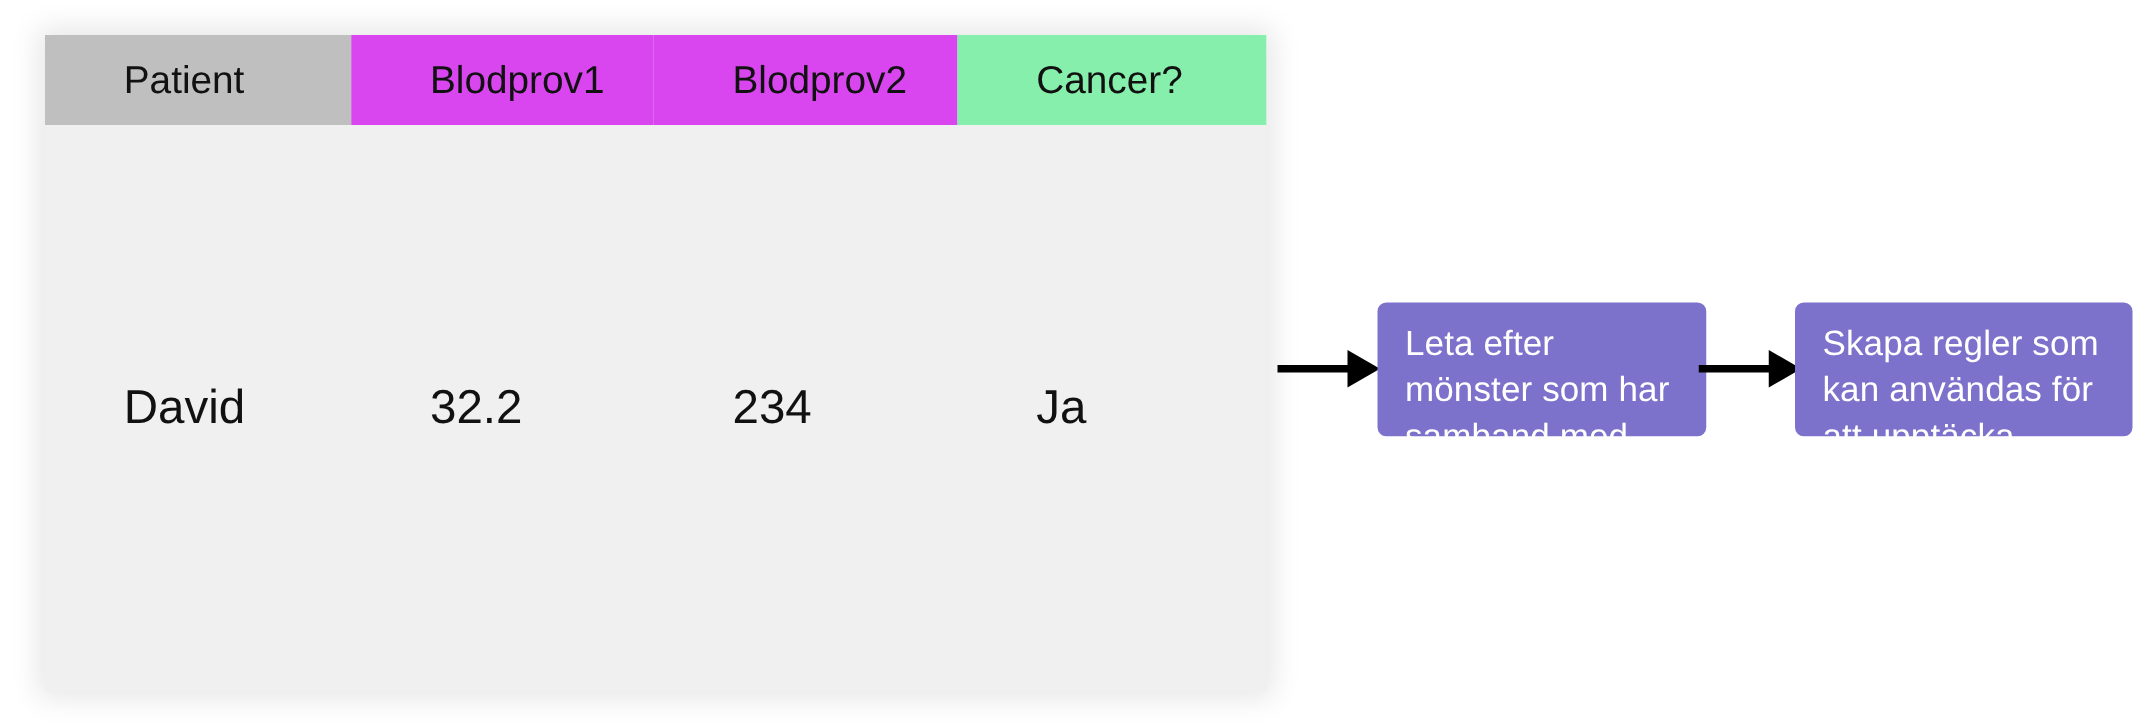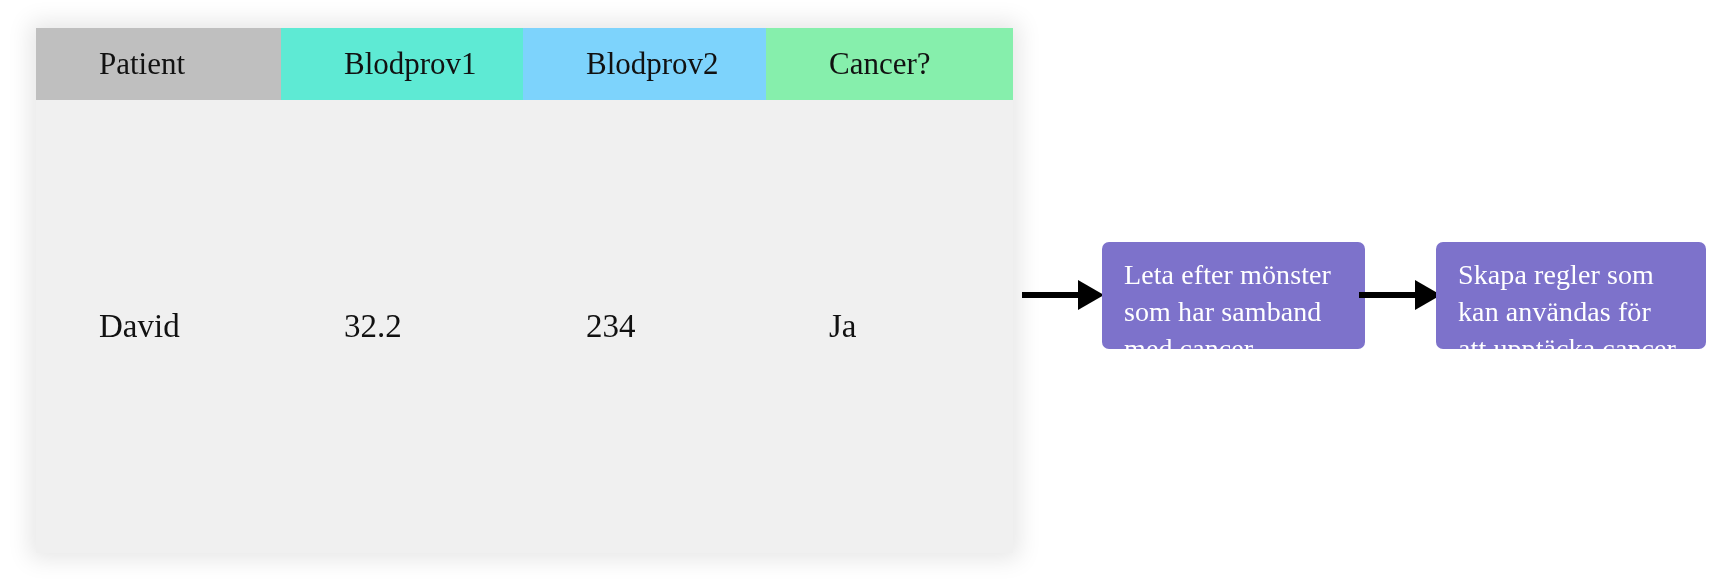--- a/index.html
+++ b/index.html
@@ -14,21 +14,20 @@
     overflow: hidden;
     position: relative;
   }
 
   #stage {
     position: absolute;
     left: 0; top: 0;
     width: 1391px;
     height: 580px;
     background: #ffffff;
-    font-family: Liberation Serif, serif;
   }
 
   
   .table-wrap {
     position: absolute;
     left: 36px;
     top: 28px;
     width: 977px;
     height: 525px;
     box-shadow: 0 0 22px 6px rgba(0,0,0,0.10);
@@ -49,27 +48,27 @@
     height: 72px;
     font-size: 31px;
     font-weight: 400;
     color: #111111;
     text-align: left;
     padding: 0 0 0 63px;
     box-sizing: border-box;
     vertical-align: middle;
   }
   .hd-patient { background: #bfbfbf; }
-  .hd-b1      { background: #5eead4; }
-  .hd-b2      { background: #7dd3fc; }
+  .hd-b1      { background: #d946ef; }
+  .hd-b2      { background: #d946ef; }
   .hd-cancer  { background: #86efac; }
 
   .tbl tbody td {
     height: 68px;
-    font-size: 33px;
+    font-size: 38px;
     font-weight: 400;
     color: #111111;
     text-align: left;
     padding: 0 0 0 63px;
     box-sizing: border-box;
     vertical-align: middle;
   }
   .tbl tbody tr.odd  td { background: #f0f0f0; }
   .tbl tbody tr.even td { background: #e4e4e4; }
 

